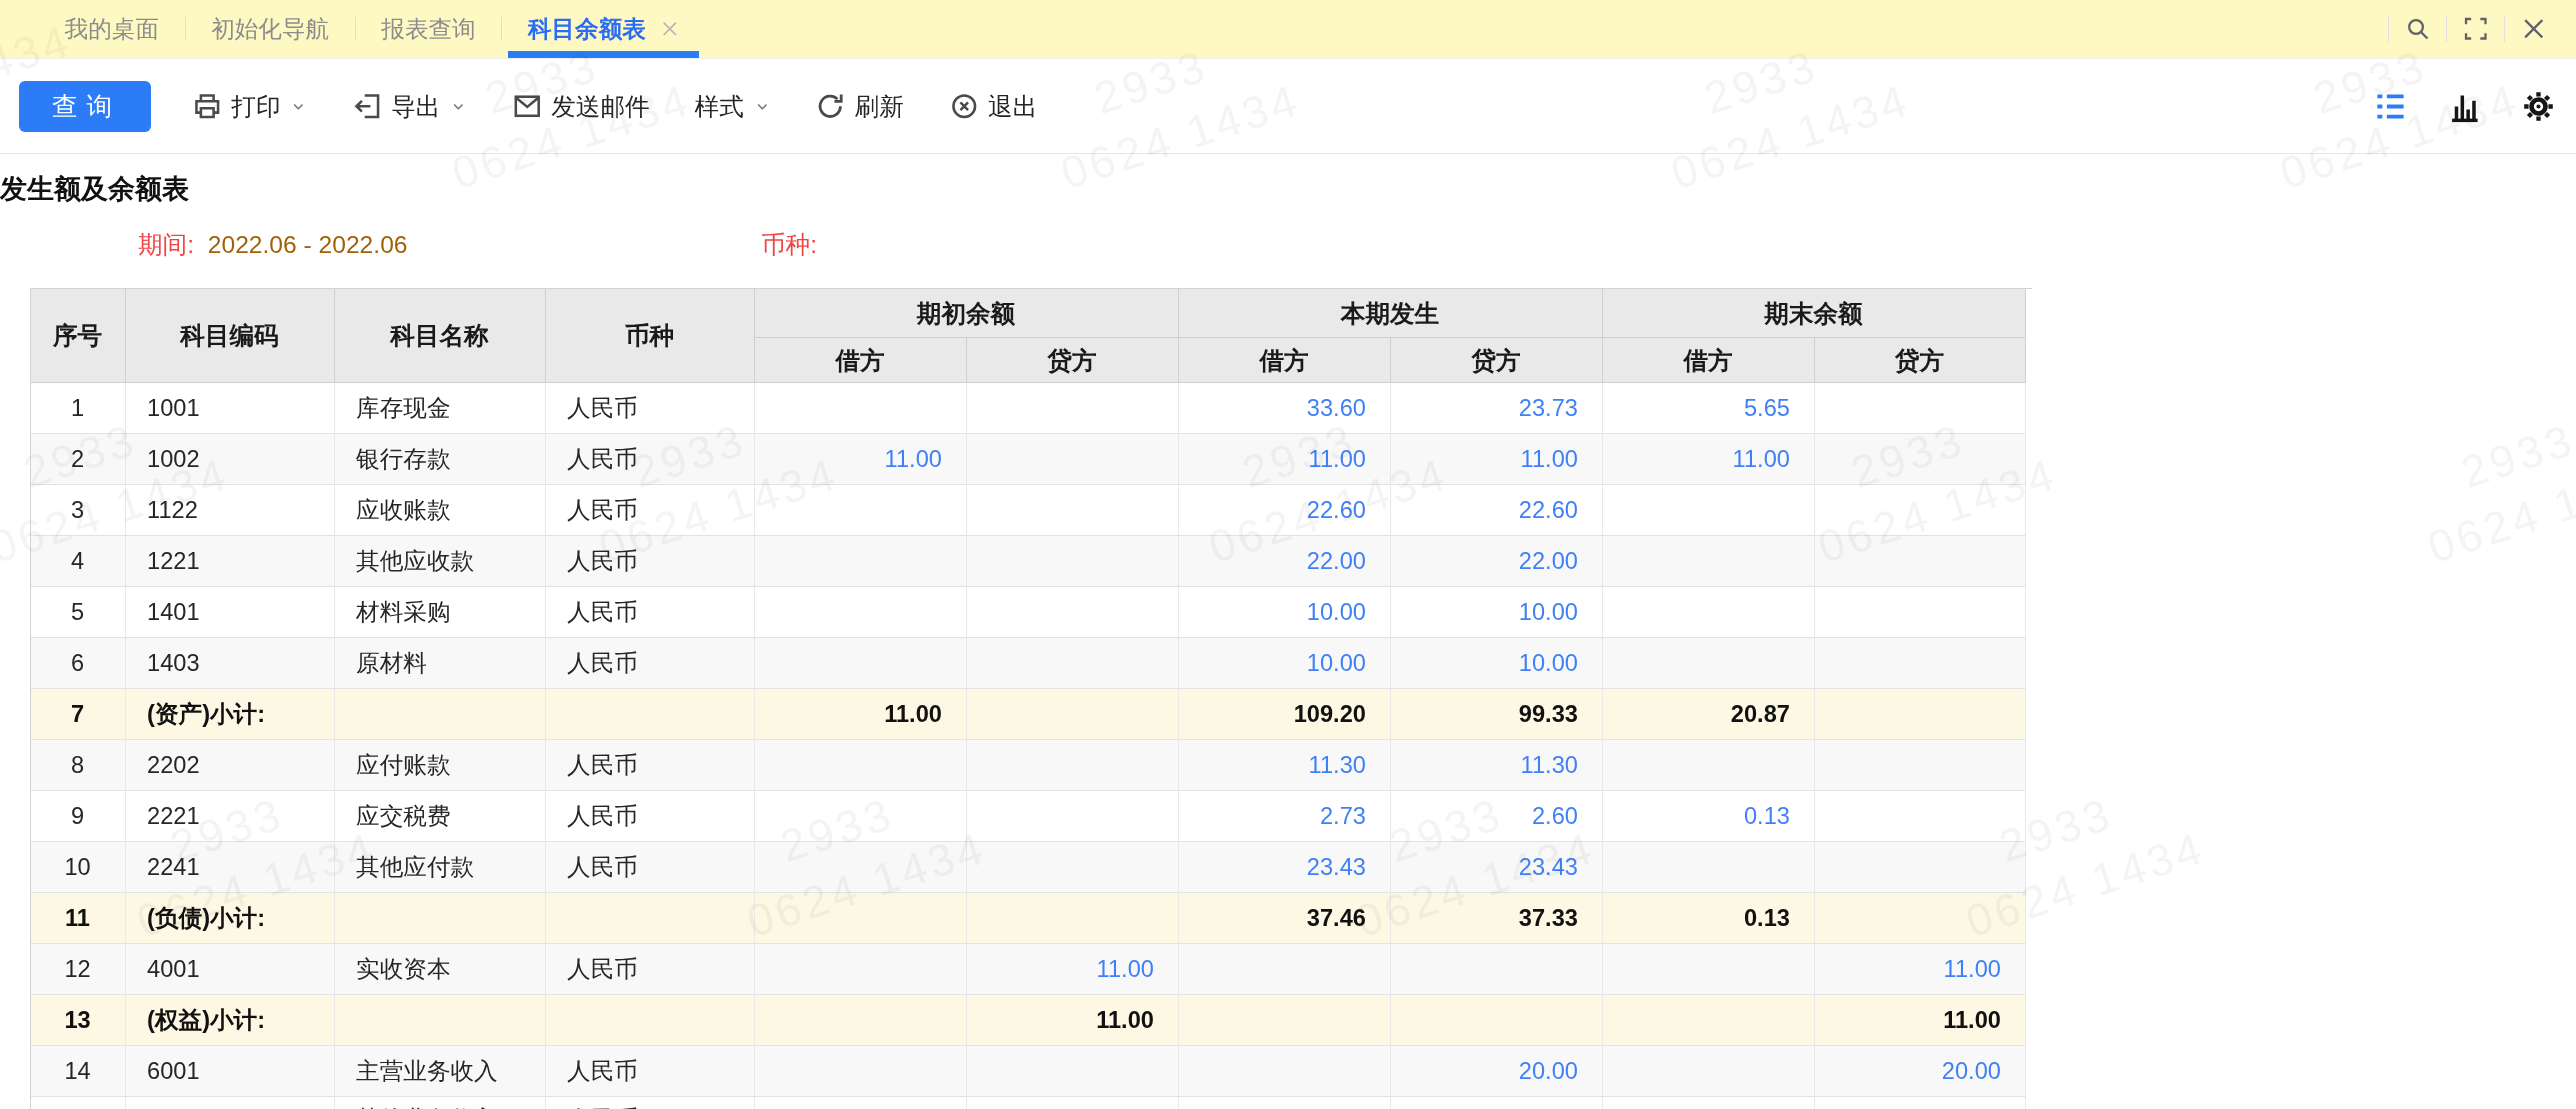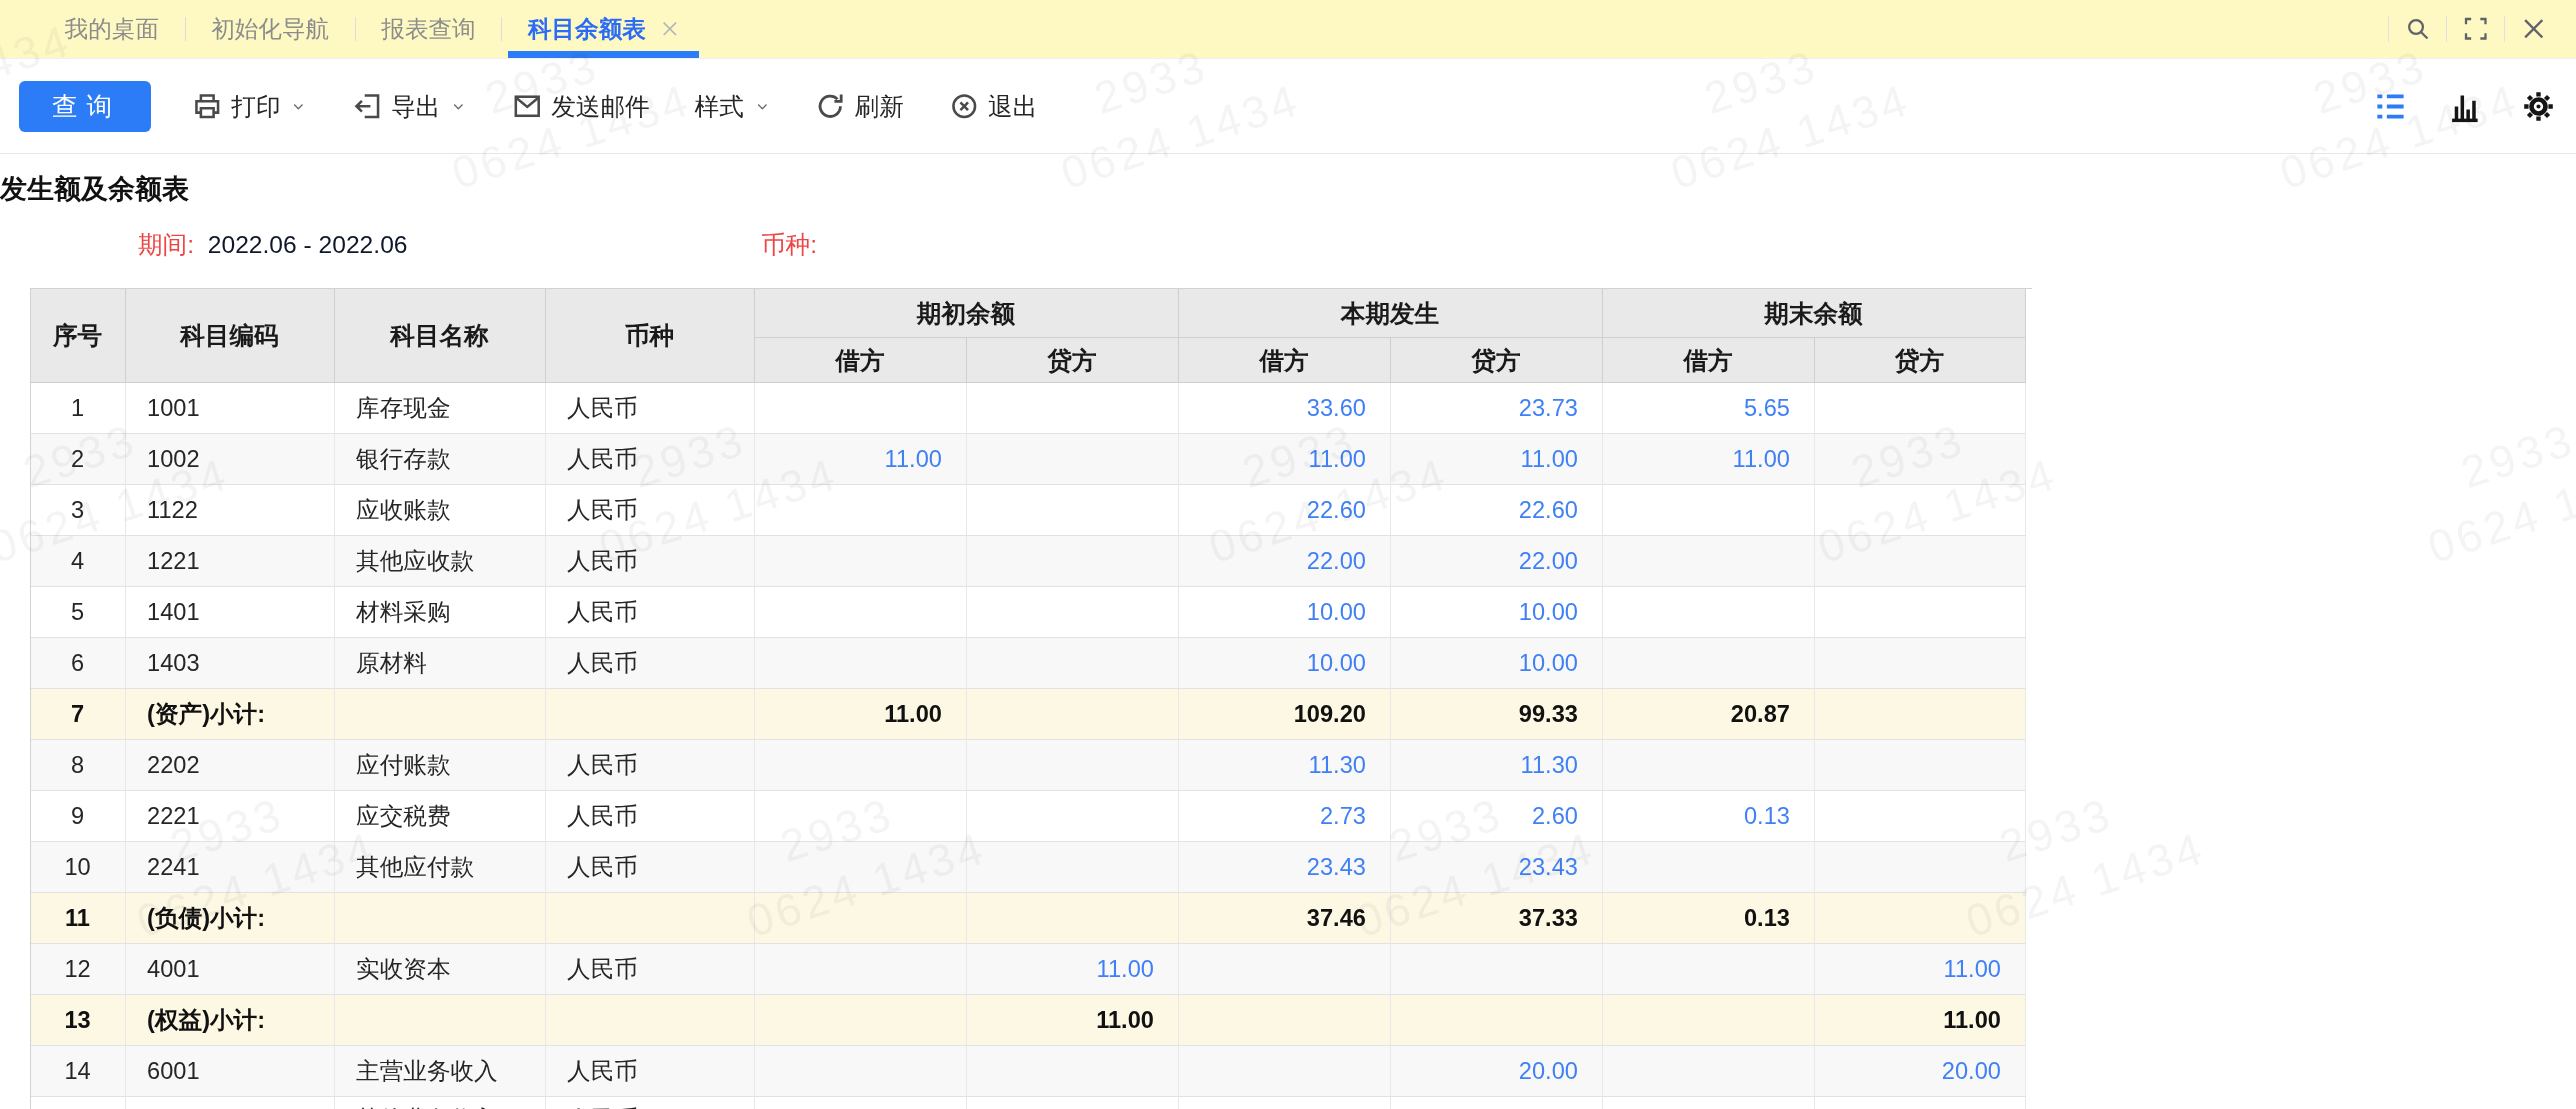--- a/index.html
+++ b/index.html
@@ -35,21 +35,21 @@
   .chev svg{width:16.7px;height:16.7px;}
   .viewicons{margin-left:auto;display:flex;align-items:center;gap:39px;padding-right:19.7px;}
   .vbtn{display:inline-flex;width:35px;height:35px;color:#151515;cursor:pointer;}
   .vbtn svg{width:35px;height:35px;}
   .vbtn.active{color:var(--accent);}
 
   
   .rtitle{position:absolute;left:0;top:171px;width:2516px;text-align:left;font-size:27px;font-weight:700;color:#111;}
   .meta{position:absolute;left:0;top:228px;width:2576px;height:31px;font-size:24.6px;color:#333;}
   .meta .mlabel{color:#ef4444;}
-  .meta .mval{color:#0f172a;margin-left:13.8px;}
+  .meta .mval{color:#a16207;margin-left:13.8px;}
   .m-period{position:absolute;left:138px;top:0;}
   .m-currency{position:absolute;left:761px;top:0;}
 
   
   .rtable{position:absolute;left:29.5px;top:288px;width:2002px;border-top:1px solid #d2d2d2;border-left:1px solid #d2d2d2;box-sizing:border-box;}
   .thead,.drow{display:grid;grid-template-columns:95px 209px 211px 209px 212px 212px 212px 212px 212px 211px;}
   .thead{grid-template-rows:49px 45px;}
   .hc{background:var(--header-bg);border-right:1px solid #cfcfcf;border-bottom:1px solid #cfcfcf;
     display:flex;align-items:center;justify-content:center;font-size:24.6px;font-weight:700;color:#1a1a1a;box-sizing:border-box;}
   .drow{height:51px;}

